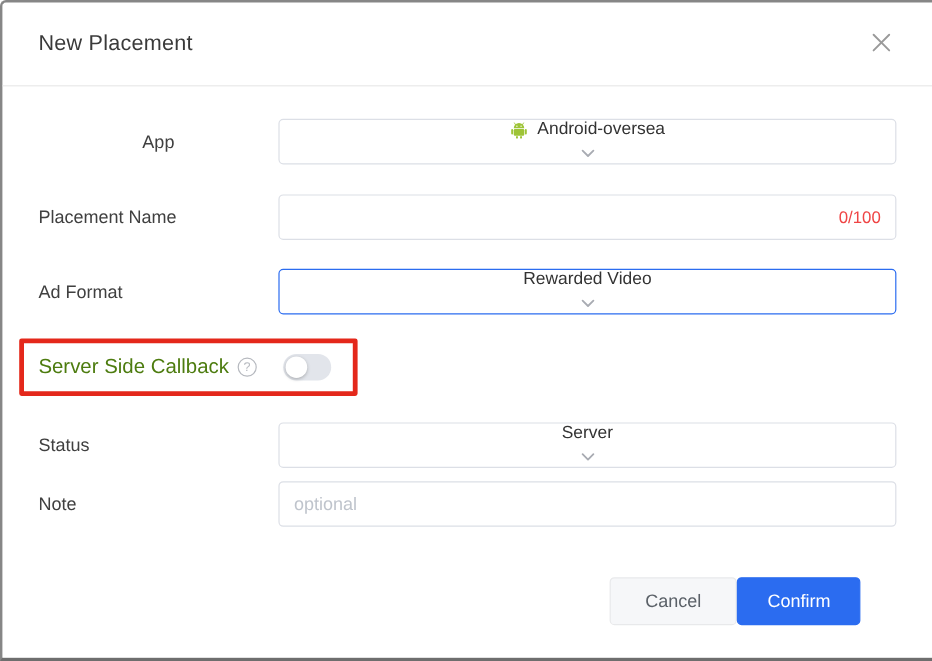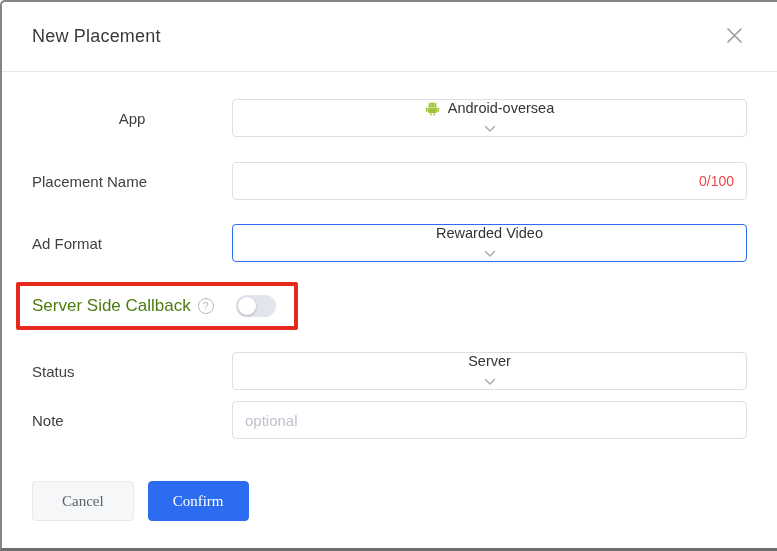--- a/index.html
+++ b/index.html
@@ -84,24 +84,22 @@
     position: relative; cursor: pointer;
   }
   .toggle-knob {
     position: absolute; left: 2px; top: 2px;
     width: 18px; height: 18px; border-radius: 50%;
     background: #fff;
     box-shadow: 0 1px 3px rgba(0,0,0,0.25);
   }
 
   .dialog-footer {
-    display: flex; align-items: center;
-    gap: 14px;
+    display: flex; justify-content: flex-end; align-items: center;
     padding: 42px 30px 0 0;
-    font-family: Liberation Serif, serif;
   }
   .btn {
     height: 40px; border-radius: 4px; font-size: 15px;
     font-family: inherit; cursor: pointer;
     display: inline-flex; align-items: center; justify-content: center;
   }
   .btn-cancel {
     background: #f6f7f9; border: 1px solid #e8e9eb;
     color: #5b6168; padding: 0 29px;
   }

